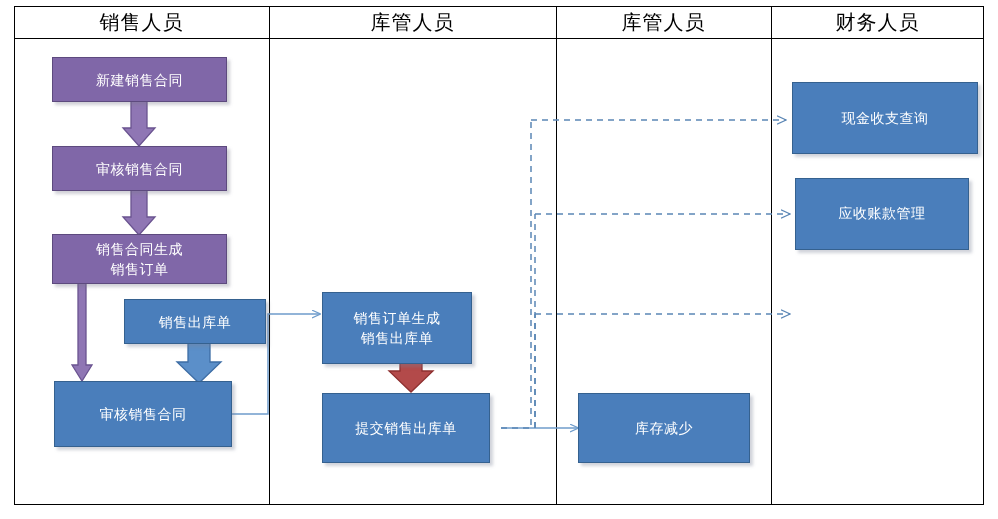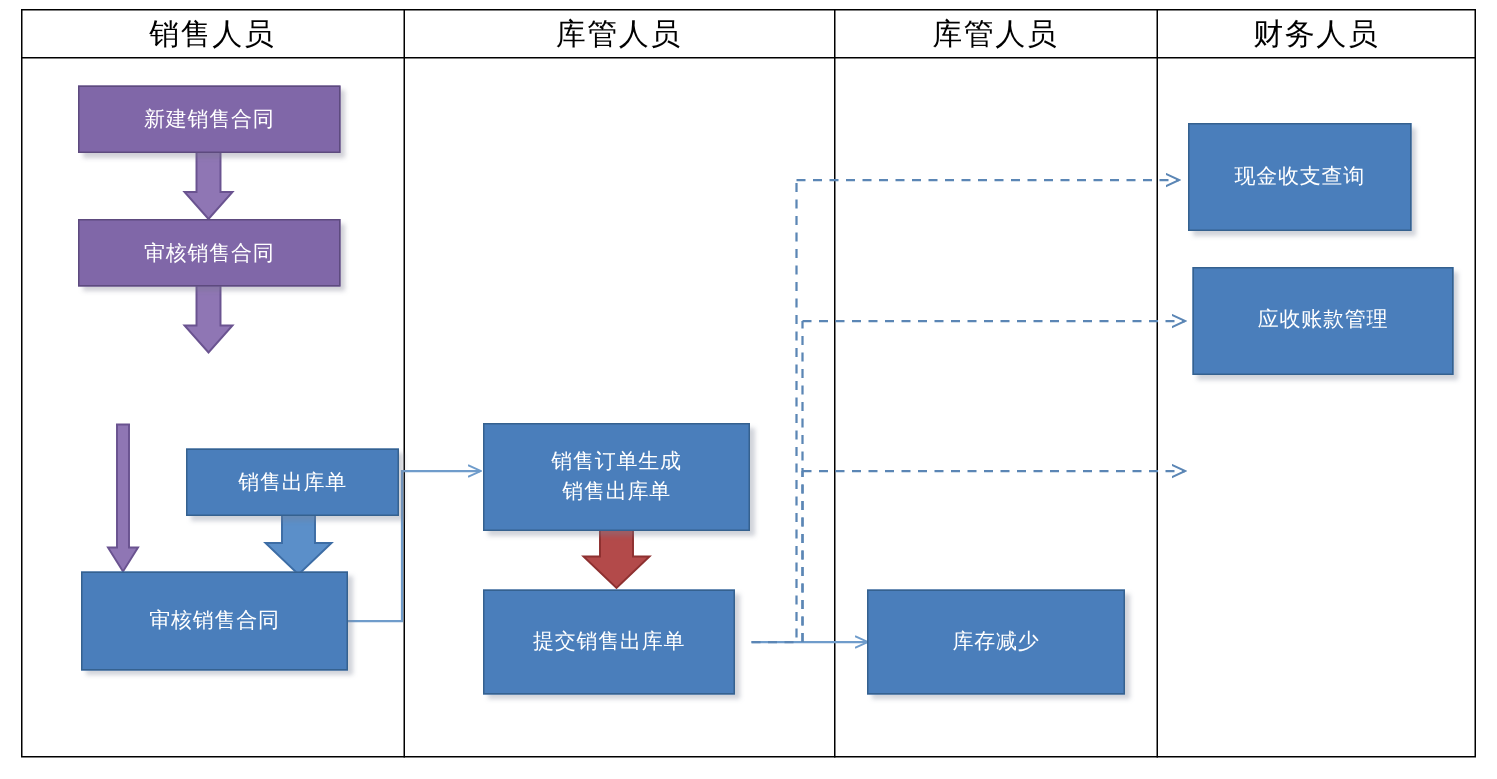--- a/index.html
+++ b/index.html
@@ -156,30 +156,32 @@
 
     <g>
       <path d="M400,350 L422,350 L422,371 L433,371 L411,392 L389,371 L400,371 Z" fill="#b34a4a" stroke="#8e3030" stroke-width="1.3"></path>
     </g>
   </svg>
 
   <div class="node purple" style="left:52px;  top:146px; width:175px; height:45px;">审核销售合同</div>
 
   <div class="node purple" style="left:52px;  top:57px;  width:175px; height:45px;">新建销售合同</div>
 
+  <div class="node purple" style="left:52px;  top:234px; width:175px; height:50px;">销售合同生成
+销售订单</div>
 
   <div class="node blue" style="left:124px; top:299px; width:142px; height:45px;">销售出库单</div>
 
   <div class="node blue" style="left:54px;  top:381px; width:178px; height:66px;">审核销售合同</div>
 
-  <div class="node blue" style="left:322px; top:282px; width:178px; height:72px;">销售订单生成
+  <div class="node blue" style="left:322px; top:292px; width:150px; height:72px;">销售订单生成
 销售出库单</div>
 
   <div class="node blue" style="left:322px; top:393px; width:168px; height:70px;">提交销售出库单</div>
 
   <div class="node blue" style="left:578px; top:393px; width:172px; height:70px;">库存减少</div>
 
-  <div class="node blue" style="left:792px; top:82px;  width:149px; height:72px;">现金收支查询</div>
+  <div class="node blue" style="left:792px; top:82px;  width:186px; height:72px;">现金收支查询</div>
 
   <div class="node blue" style="left:795px; top:178px; width:174px; height:72px;font-family:Liberation Mono, monospace;">应收账款管理</div>
 
 
 </div>
 
 </body></html>

